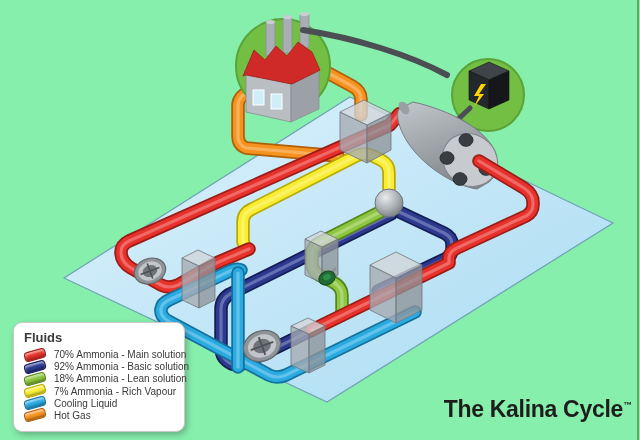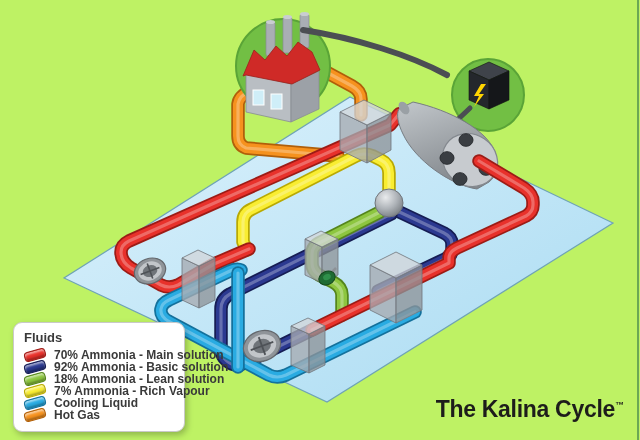--- a/index.html
+++ b/index.html
@@ -1,38 +1,38 @@
 <!DOCTYPE html>
 <html><head>
 <meta charset="utf-8">
 <style>
   html,body{margin:0;padding:0;background:#fff;}
-  #stage{position:relative;width:640px;height:440px;background:#bef264;overflow:hidden;
+  #stage{position:relative;width:640px;height:440px;background:#86efac;overflow:hidden;
          font-family:"Liberation Sans", sans-serif;}
   svg{position:absolute;left:0;top:0;}
   .pipe-outline{fill:none;stroke-width:13.5;stroke-linecap:round;stroke-linejoin:round;}
   .pipe-main{fill:none;stroke-width:10;stroke-linecap:round;stroke-linejoin:round;}
   .pipe-sheen{fill:none;stroke:#ffffff;stroke-opacity:.28;stroke-width:3.2;
               stroke-linecap:round;stroke-linejoin:round;}
   .hx .top{fill:#d2d6da;}
   .hx .left{fill:#a6abb1;}
   .hx .right{fill:#8e9399;}
   .hx polygon{stroke:#70757b;stroke-width:.8;fill-opacity:.78;}
   
   #legend{position:absolute;left:13px;top:322px;width:152px;background:#fff;
           border:1px solid #c9c9c9;border-radius:9px;padding:7px 8px 8px 10px;
           box-shadow:2px 3px 6px rgba(0,0,0,.25);}
   #legend .legend-title{font-size:13px;font-weight:bold;color:#3a3a3a;margin:0 0 5px 0;}
   .legend-row{display:flex;align-items:center;margin:0 0 3.2px 0;height:9px;}
   .legend-pill{width:20px;height:8px;border-radius:4px;margin-right:8px;flex:0 0 20px;
                transform:rotate(-16deg);
                box-shadow:inset 0 2px 2px rgba(255,255,255,.55), inset 0 -2px 2px rgba(0,0,0,.3);}
-  .legend-label{font-size:12px;color:#3a3a3a;white-space:nowrap;font-weight:bold;}
+  .legend-label{font-size:10px;color:#3a3a3a;white-space:nowrap;}
   
-  #title{position:absolute;right:16px;top:396px;font-size:23px;font-weight:bold;
+  #title{position:absolute;right:8px;top:396px;font-size:23px;font-weight:bold;
          color:#1d1d1b;letter-spacing:-0.3px;}
   #title sup{font-size:9px;vertical-align:9px;letter-spacing:0;}
   #right-edge-line{position:absolute;right:1px;top:0;width:2px;height:440px;
                    background:#5d9b51;opacity:.85;}
 </style>
 </head>
 <body>
 
 <div id="stage">
 

